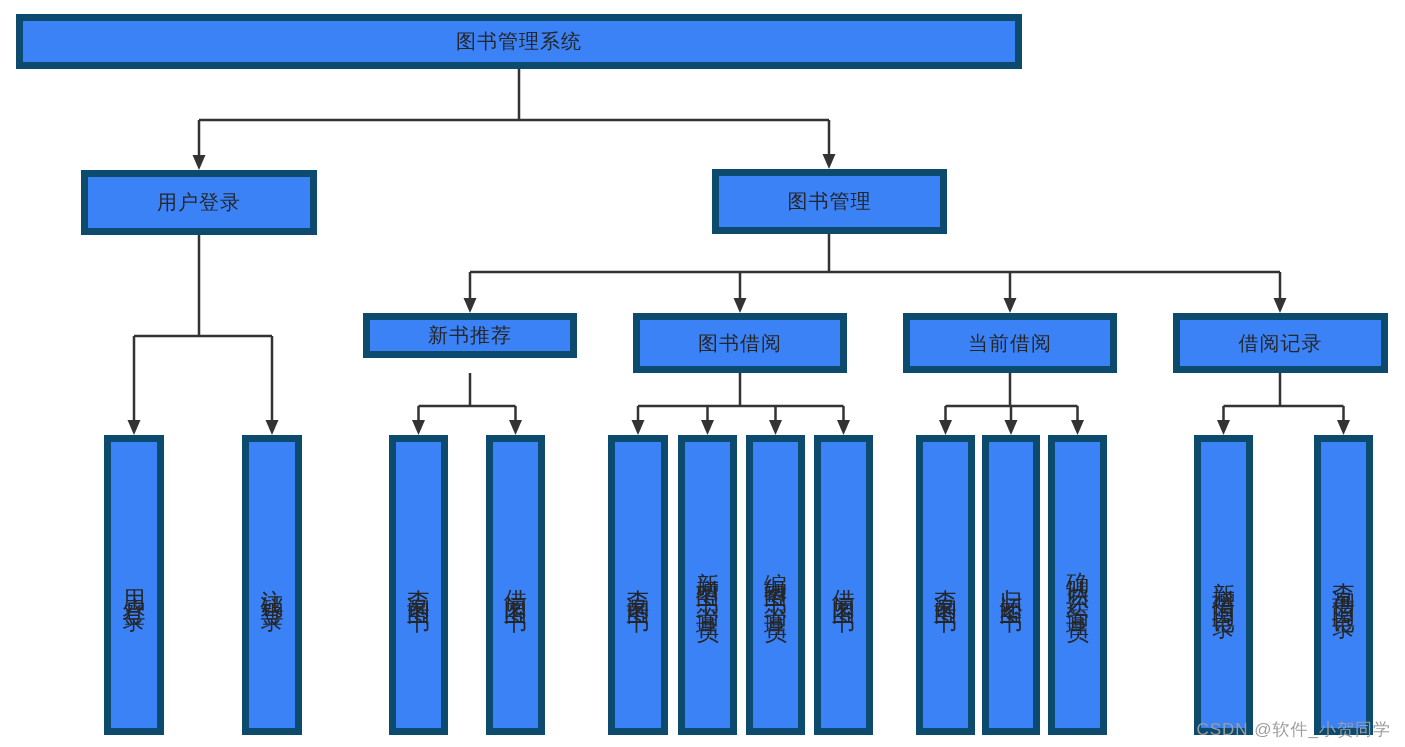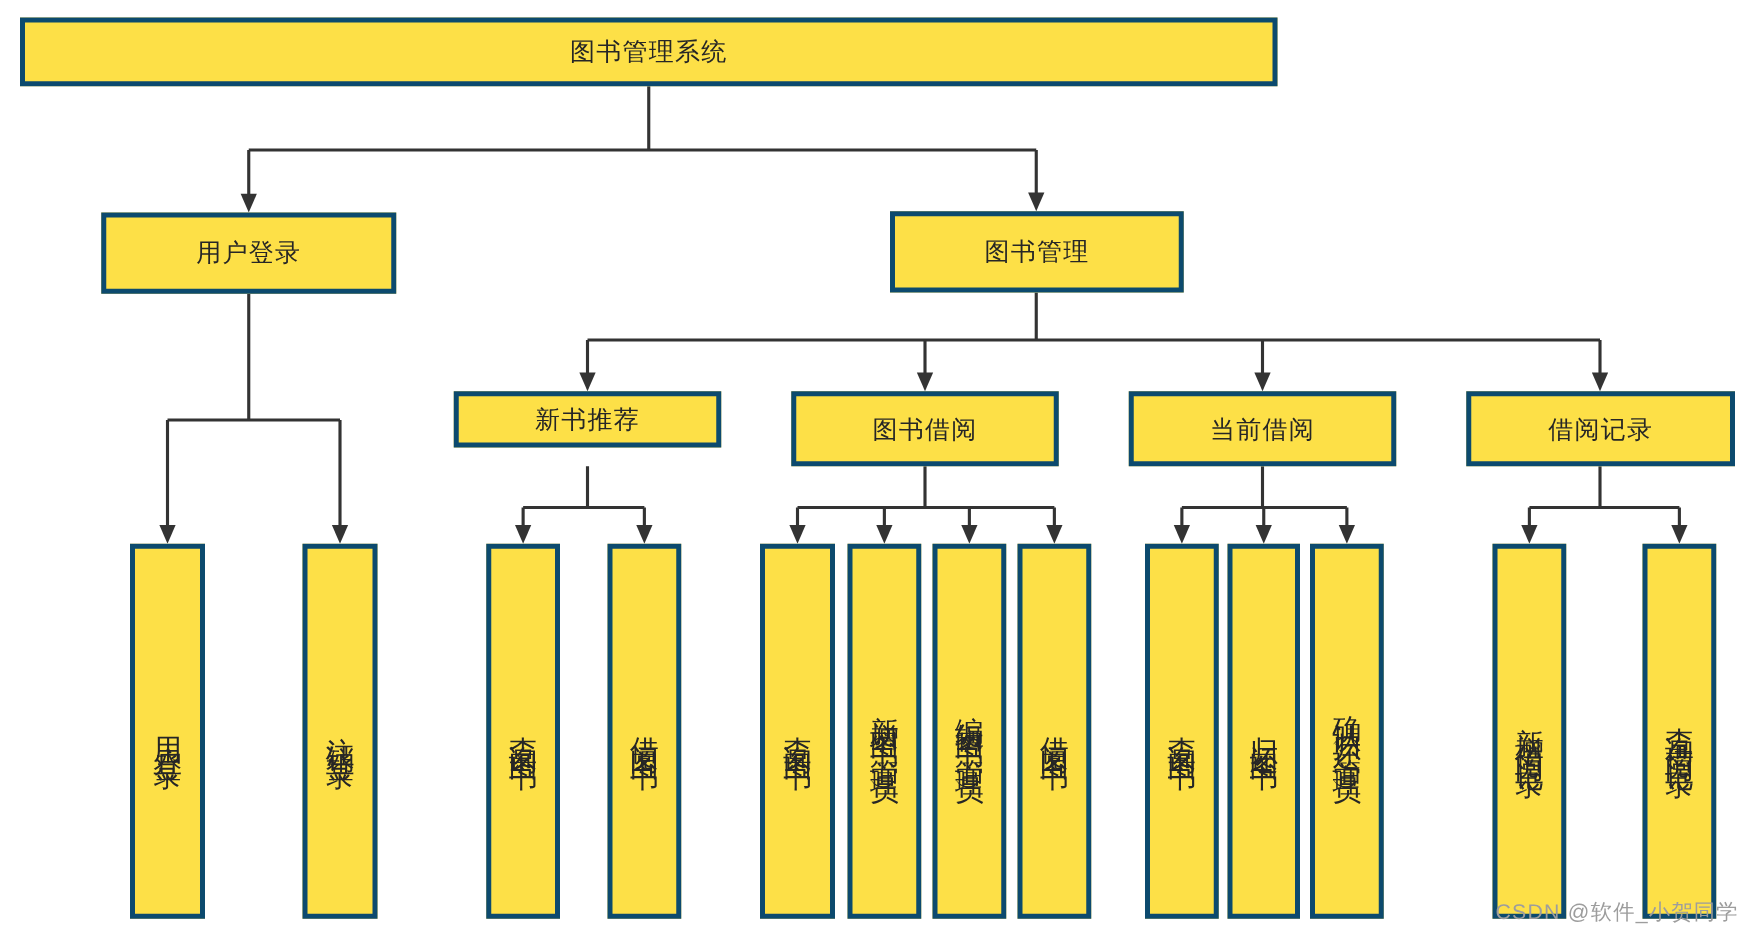--- a/index.html
+++ b/index.html
@@ -19,22 +19,22 @@
     position: absolute;
     left: 0;
     top: 0;
     width: 1405px;
     height: 747px;
     z-index: 1;
   }
   .node {
     position: absolute;
     box-sizing: border-box;
-    background: #fde047;
-    border: 4px solid #0c4a6e;
+    background: #3b82f6;
+    border: 7px solid #0c4a6e;
     display: flex;
     align-items: center;
     justify-content: center;
     color: #262626;
     z-index: 2;
   }
   .h-node {
     font-size: 20px;
     letter-spacing: 1px;
     white-space: nowrap;

